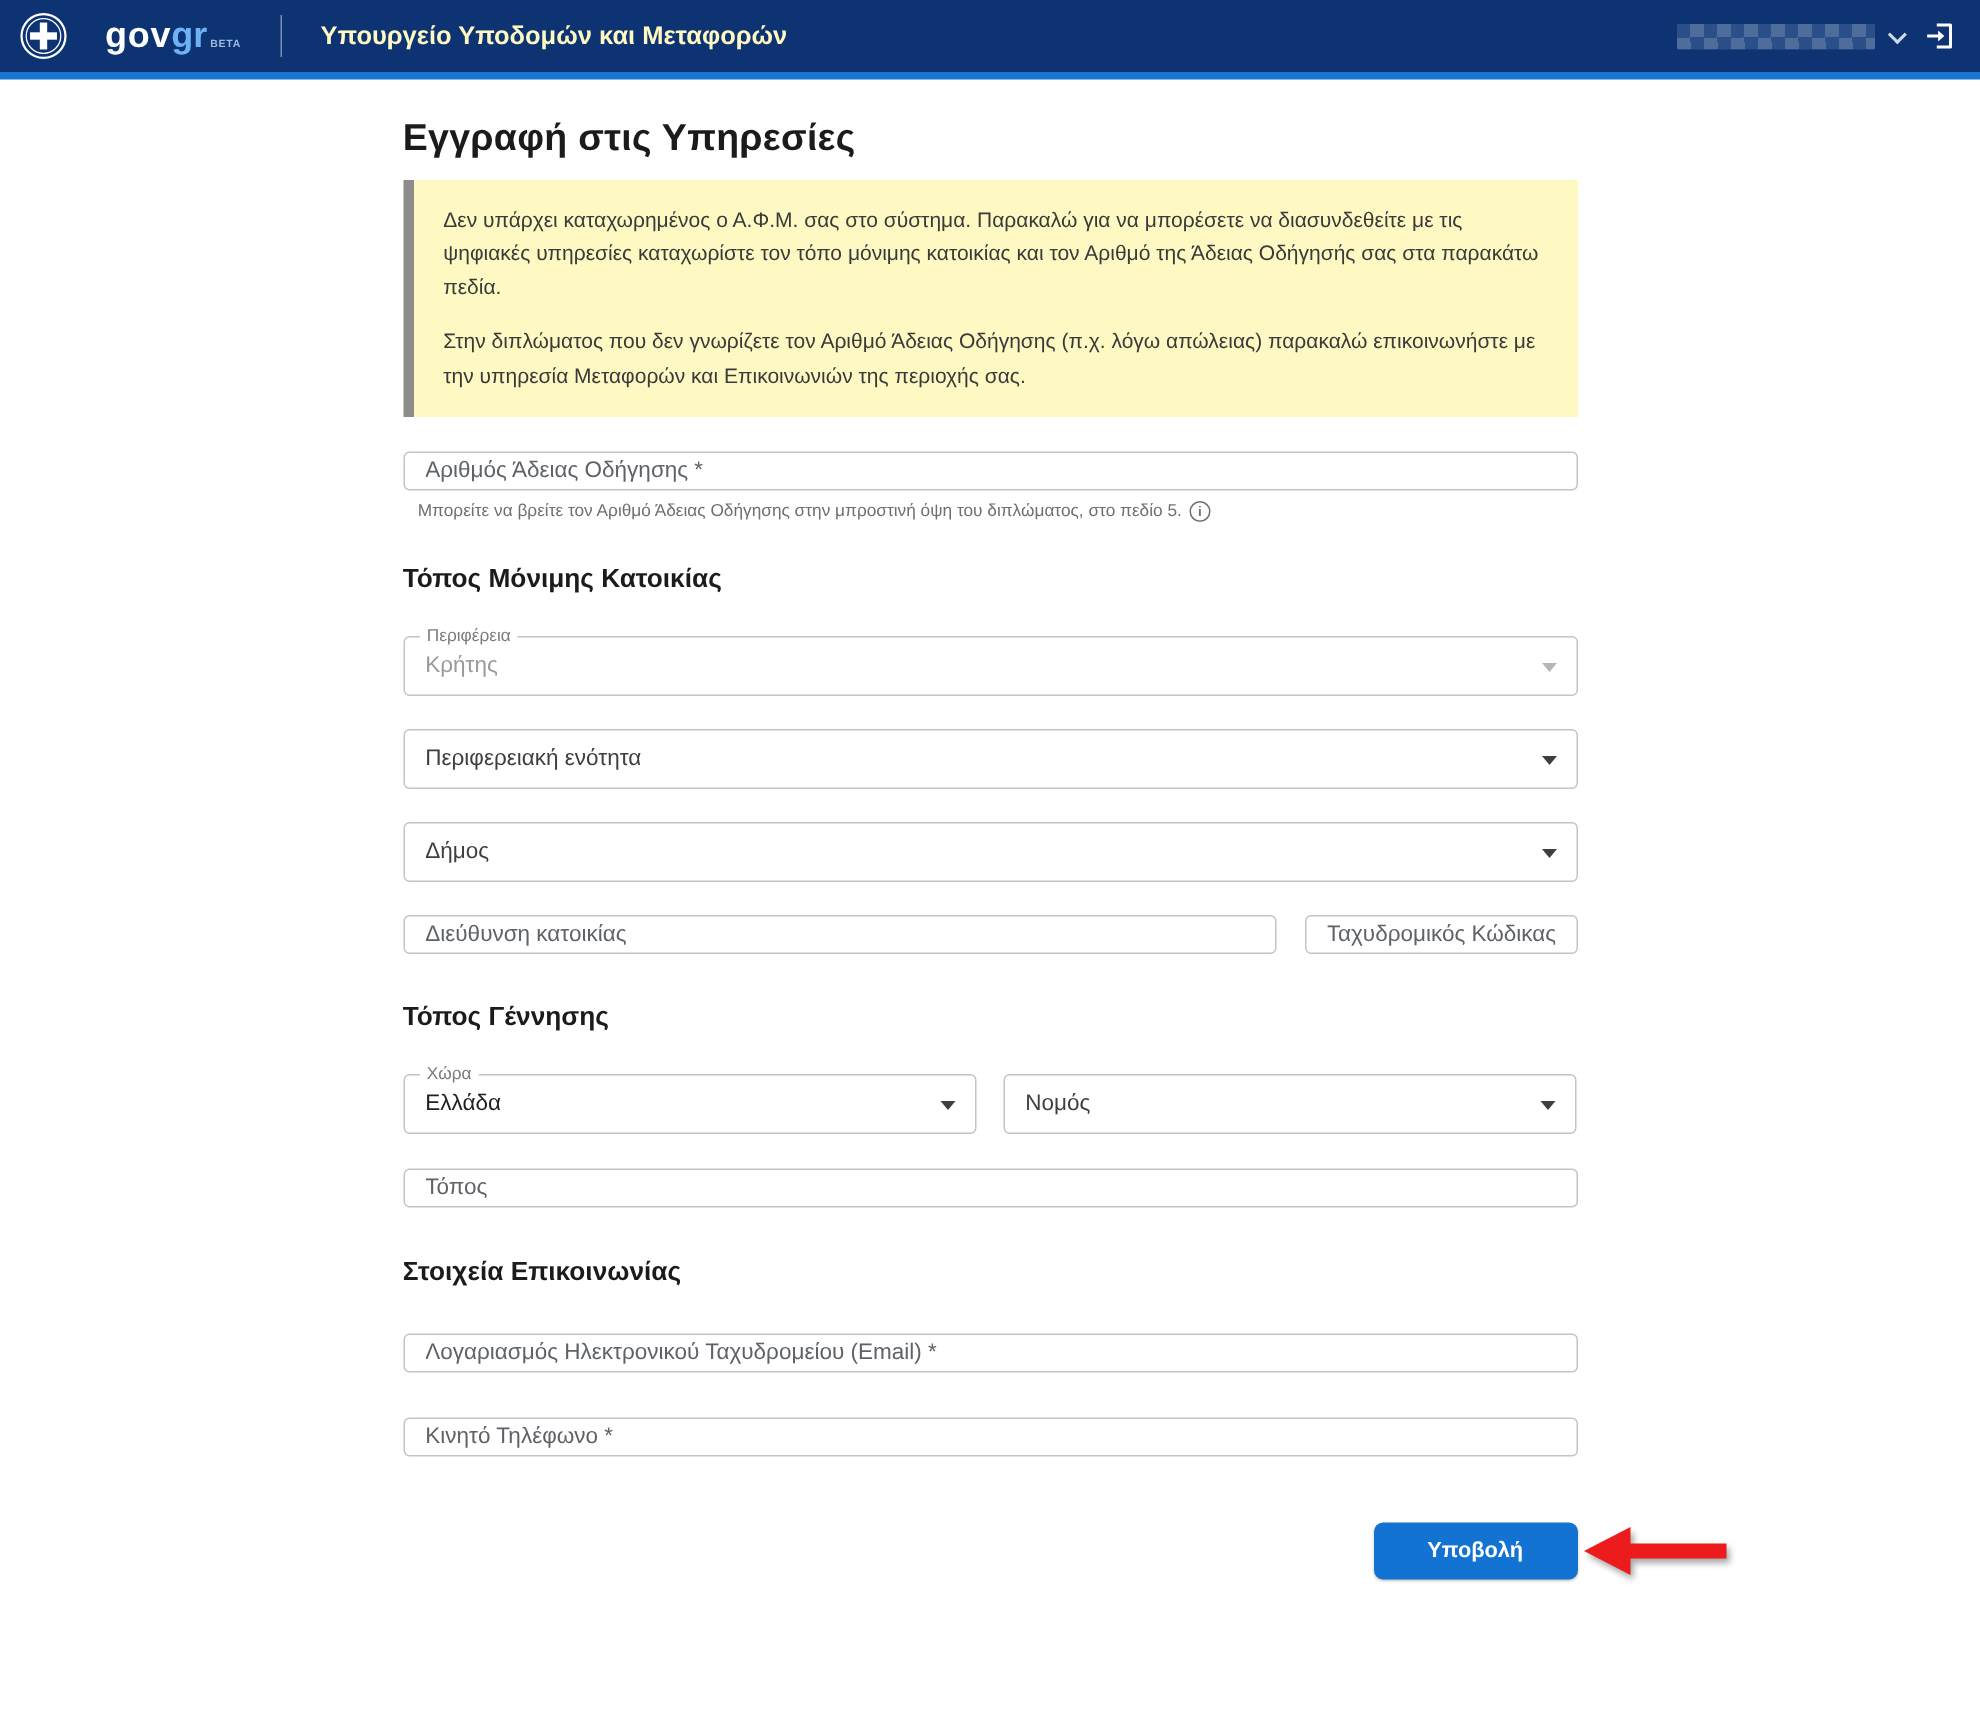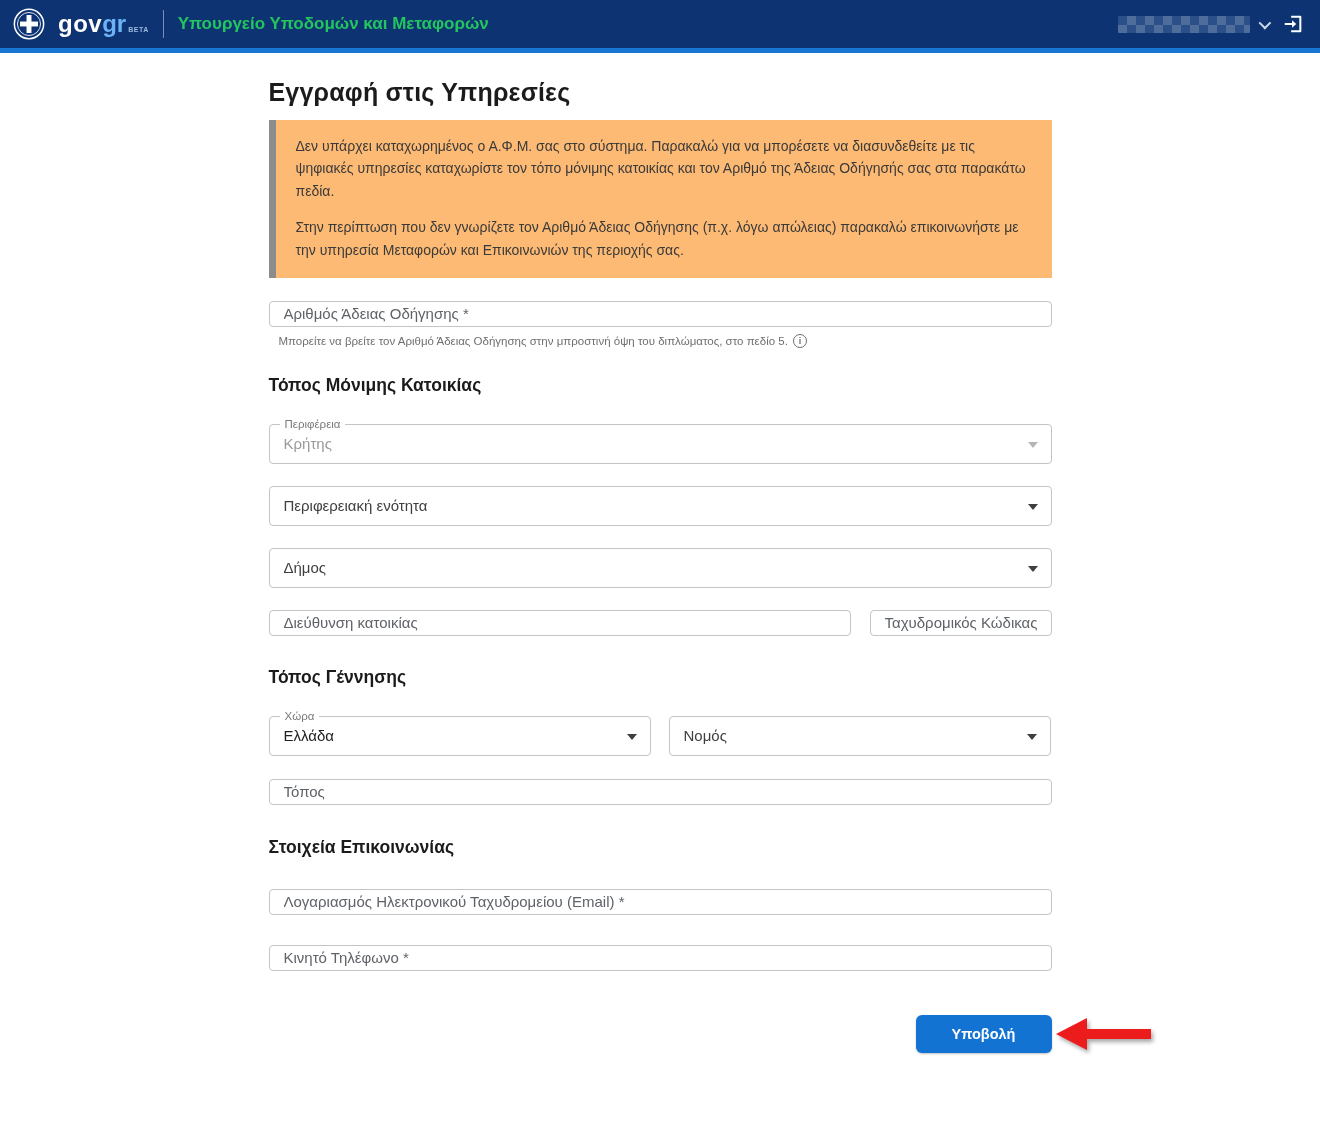--- a/index.html
+++ b/index.html
@@ -15,28 +15,28 @@
   
   .header {
     background: #0d3372;
     height: 48px;
     display: flex;
     align-items: center;
     justify-content: space-between;
     padding: 0 14px 0 12px;
   }
   .header-accent { height: 5px; background: #1976d2; }
-  .brand-group { display: flex; align-items: center; gap: 12px; }
+  .brand-group { display: flex; align-items: center; gap: 24px; }
   .emblem { width: 34px; height: 34px; flex: 0 0 auto; }
   .brand-word { display: flex; align-items: baseline; }
   .brand-gov { color: #ffffff; font-weight: 700; font-size: 24px; letter-spacing: 0.5px; }
   .brand-gr  { color: #6cb2f5; font-weight: 700; font-size: 24px; }
   .brand-beta { color: #9db9e0; font-size: 7px; font-weight: 700; margin-left: 2px; letter-spacing: 0.5px; }
   .brand-divider { width: 1px; height: 28px; background: rgba(255,255,255,0.45); margin: 0 2px; }
-  .ministry-title { color: #22c55e; font-weight: 700; font-size: 17px; }
+  .ministry-title { color: #fef9c3; font-weight: 700; font-size: 17px; }
 
   .user-group { display: flex; align-items: center; gap: 14px; }
   .user-chip { display: flex; align-items: center; gap: 9px; cursor: pointer; }
   .user-redacted {
     width: 132px; height: 17px; border-radius: 1px;
     background:
       repeating-conic-gradient(#56749f 0% 25%, #2f538c 0% 50%) 0 0 / 18px 18px,
       #40689c;
     opacity: 0.9;
   }
@@ -55,21 +55,21 @@
   .page-title {
     margin-top: 25px;
     font-size: 25px;
     font-weight: 700;
     color: #1b1b1b;
     letter-spacing: 0.2px;
   }
 
   .notice {
     margin-top: 13px;
-    background: #fdba74;
+    background: #fef9c3;
     border-left: 7px solid #8c8c8c;
     padding: 15px 22px 17px 20px;
     color: #3a3a3a;
   }
   .notice p { font-size: 14px; line-height: 1.6; }
   .notice p + p { margin-top: 14px; }
 
   .field {
     position: relative;
     height: 26px;
@@ -207,21 +207,21 @@
 </header>
 <div class="header-accent"></div>
 
 <main class="main">
   <div class="container">
 
     <h1 class="page-title">Εγγραφή στις Υπηρεσίες</h1>
 
     <div class="notice">
       <p>Δεν υπάρχει καταχωρημένος ο Α.Φ.Μ. σας στο σύστημα. Παρακαλώ για να μπορέσετε να διασυνδεθείτε με τις ψηφιακές υπηρεσίες καταχωρίστε τον τόπο μόνιμης κατοικίας και τον Αριθμό της Άδειας Οδήγησής σας στα παρακάτω πεδία.</p>
-      <p>Στην περίπτωση που δεν γνωρίζετε τον Αριθμό Άδειας Οδήγησης (π.χ. λόγω απώλειας) παρακαλώ επικοινωνήστε με την υπηρεσία Μεταφορών και Επικοινωνιών της περιοχής σας.</p>
+      <p>Στην διπλώματος που δεν γνωρίζετε τον Αριθμό Άδειας Οδήγησης (π.χ. λόγω απώλειας) παρακαλώ επικοινωνήστε με την υπηρεσία Μεταφορών και Επικοινωνιών της περιοχής σας.</p>
     </div>
 
     <div class="field mt-23">
       <input type="text" placeholder="Αριθμός Άδειας Οδήγησης *" style="">
     </div>
     <div class="helper-row">
       <span>Μπορείτε να βρείτε τον Αριθμό Άδειας Οδήγησης στην μπροστινή όψη του διπλώματος, στο πεδίο 5.</span>
       <i class="info-icon">i</i>
     </div>
 

